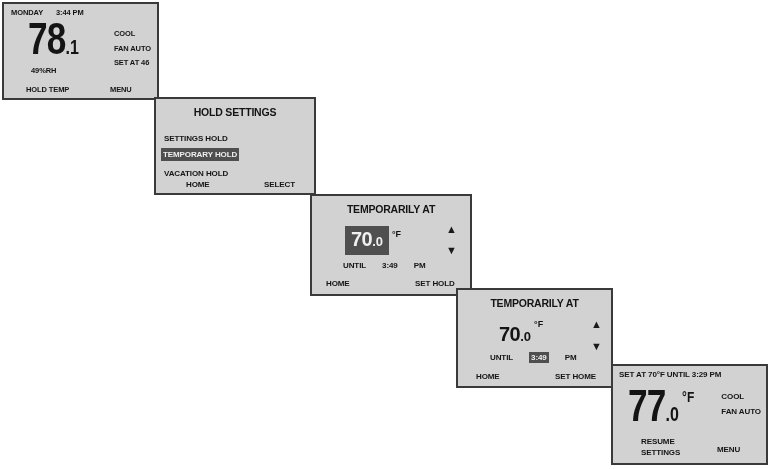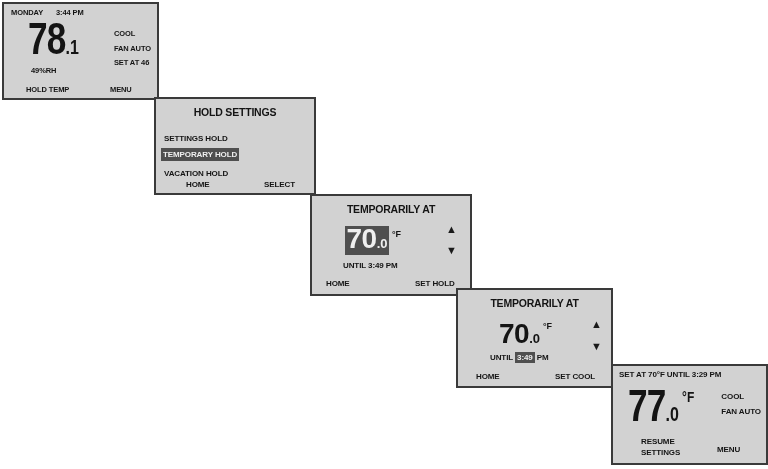--- a/index.html
+++ b/index.html
@@ -16,24 +16,24 @@
   .sm{font-size:7.5px;letter-spacing:-0.1px;}
   .md{font-size:8px;letter-spacing:-0.1px;}
   .title{font-size:10.5px;left:0;right:0;text-align:center;letter-spacing:-0.2px;}
   .hl{background:#4f4f4f;color:#efefef;}
   .stack-r{text-align:left;line-height:14.5px;}
   .bigtemp{display:flex;align-items:baseline;transform:scaleX(.8);transform-origin:0 100%;}
   .big{font-size:44px;line-height:40px;letter-spacing:-1px;}
   .bigdec{font-size:20px;}
   .arrow{font-size:11px;line-height:1;color:#1a1a1a;}
   .tempbox{display:flex;align-items:baseline;justify-content:center;}
-  .n-lg{font-size:28px;line-height:26px;letter-spacing:-0.5px;}
+  .n-lg{font-size:20px;line-height:26px;letter-spacing:-0.5px;}
   .n-sm{font-size:13px;}
   .unit-sup{position:relative;}
-  .untilrow{display:flex;align-items:baseline;gap:2px;}
+  .untilrow{display:flex;align-items:baseline;gap:16px;}
   .btnline{line-height:10.5px;margin-left:6px;}
 </style>
 </head>
 <body>
 
 <div>
 
   <section class="screen" style="left:2px;top:2px;width:157px;height:98px;">
     <span class="abs sm" style="left:7px;top:4px;">MONDAY</span>
     <span class="abs sm" style="left:52px;top:4px;">3:44 PM</span>
@@ -86,21 +86,21 @@
       <span class="unit-sup" style="font-size:9px;top:-14px;margin-left:3px;">°F</span>
     </div>
     <span class="abs arrow" style="right:9px;top:29px;">▲</span>
     <span class="abs arrow" style="right:9px;top:51px;">▼</span>
     <div class="abs md untilrow" style="left:32px;top:62px;">
       <span>UNTIL</span>
       <span class="hl" style="padding:1px 2px;">3:49</span>
       <span>PM</span>
     </div>
     <span class="abs md" style="left:18px;bottom:5px;">HOME</span>
-    <span class="abs md" style="left:97px;bottom:5px;">SET COOL</span>
+    <span class="abs md" style="left:97px;bottom:5px;">SET HOME</span>
   </section>
 
   <section class="screen" style="left:611px;top:364px;width:157px;height:101px;">
     <span class="abs md" style="left:6px;top:4px;">SET AT 70°F UNTIL 3:29 PM</span>
     <div class="abs bigtemp" style="left:15px;top:20px;">
       <span class="big">77</span>
         <span class="bigdec">.0</span>
       <span class="unit-sup" style="font-size:15px;top:-19px;margin-left:4px;">°F</span>
     </div>
     <div class="abs md stack-r" style="right:5px;top:23px;line-height:15px;">

